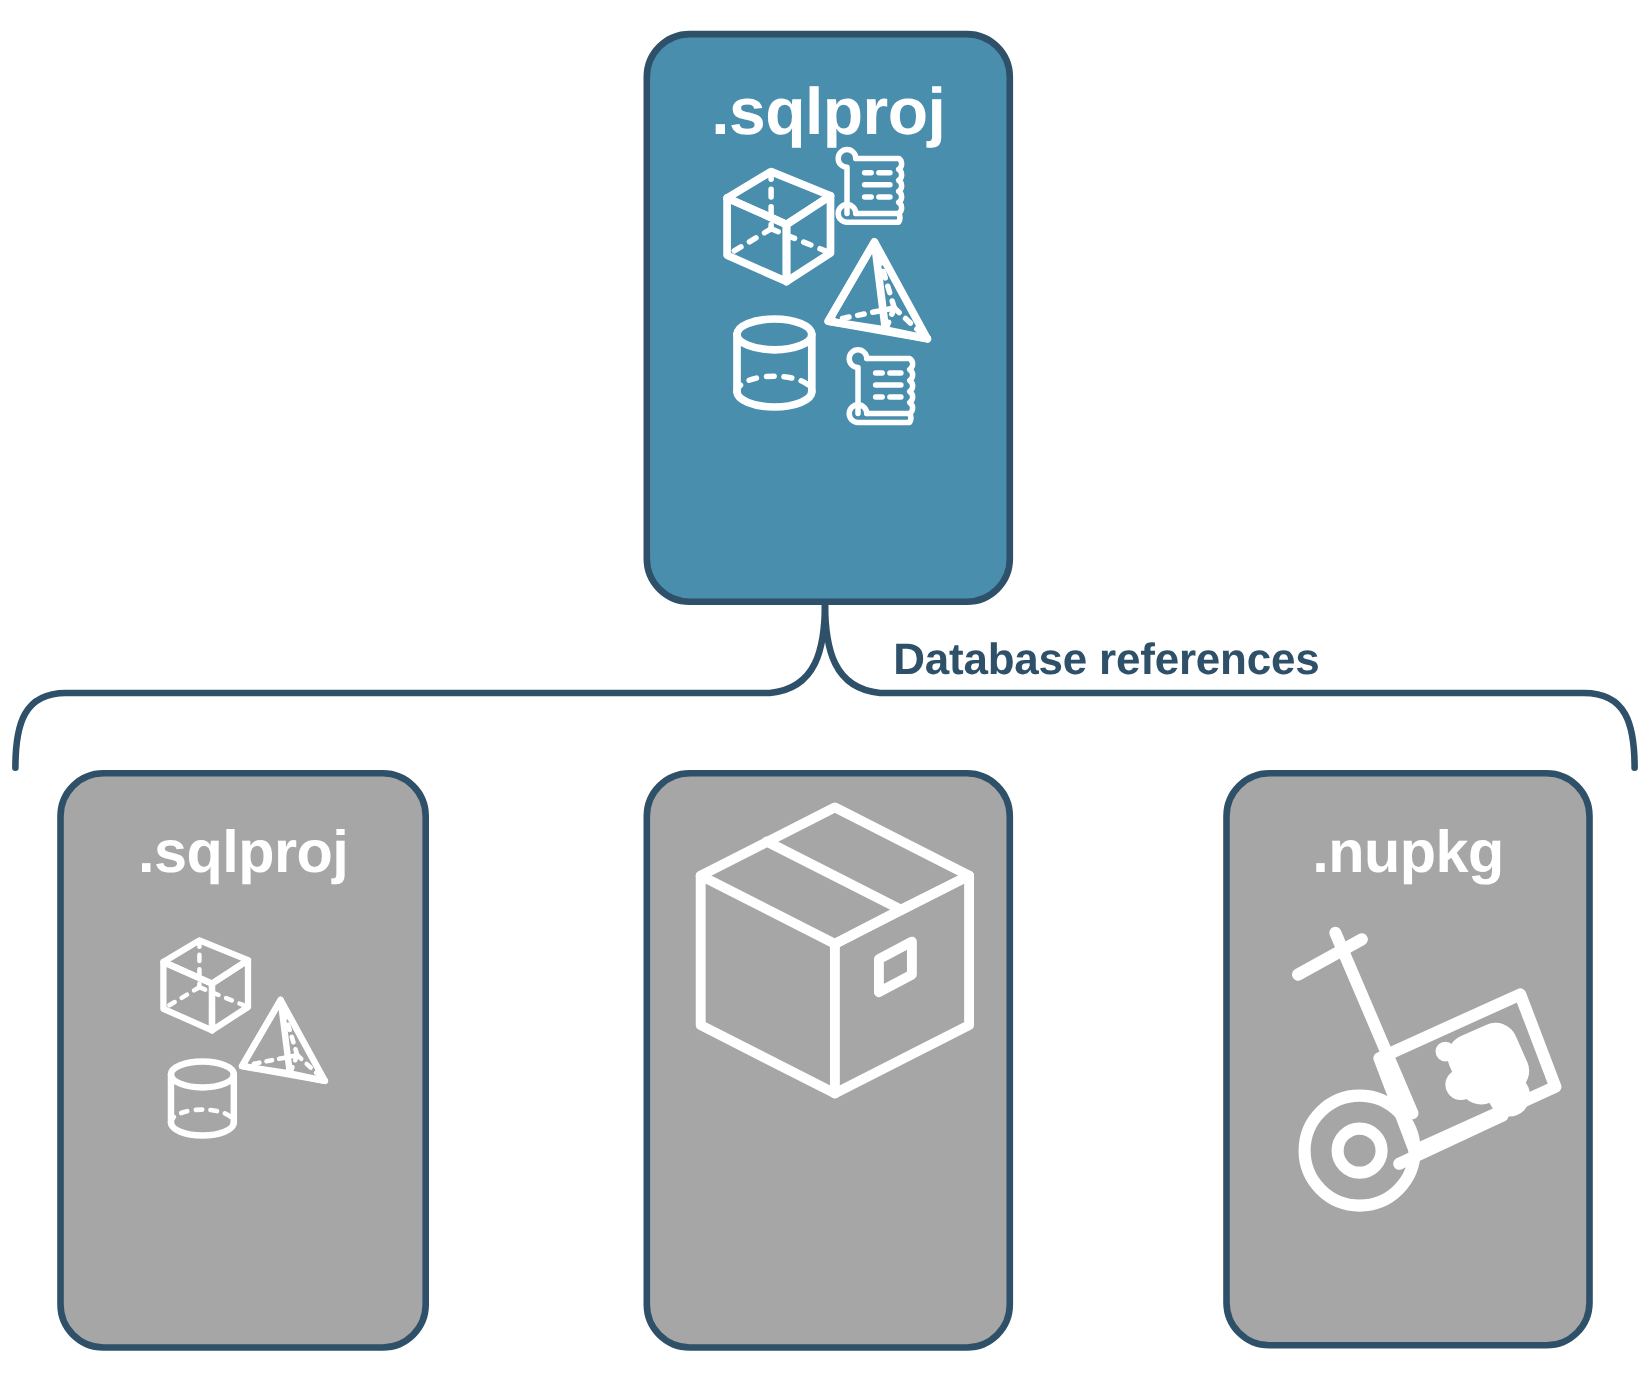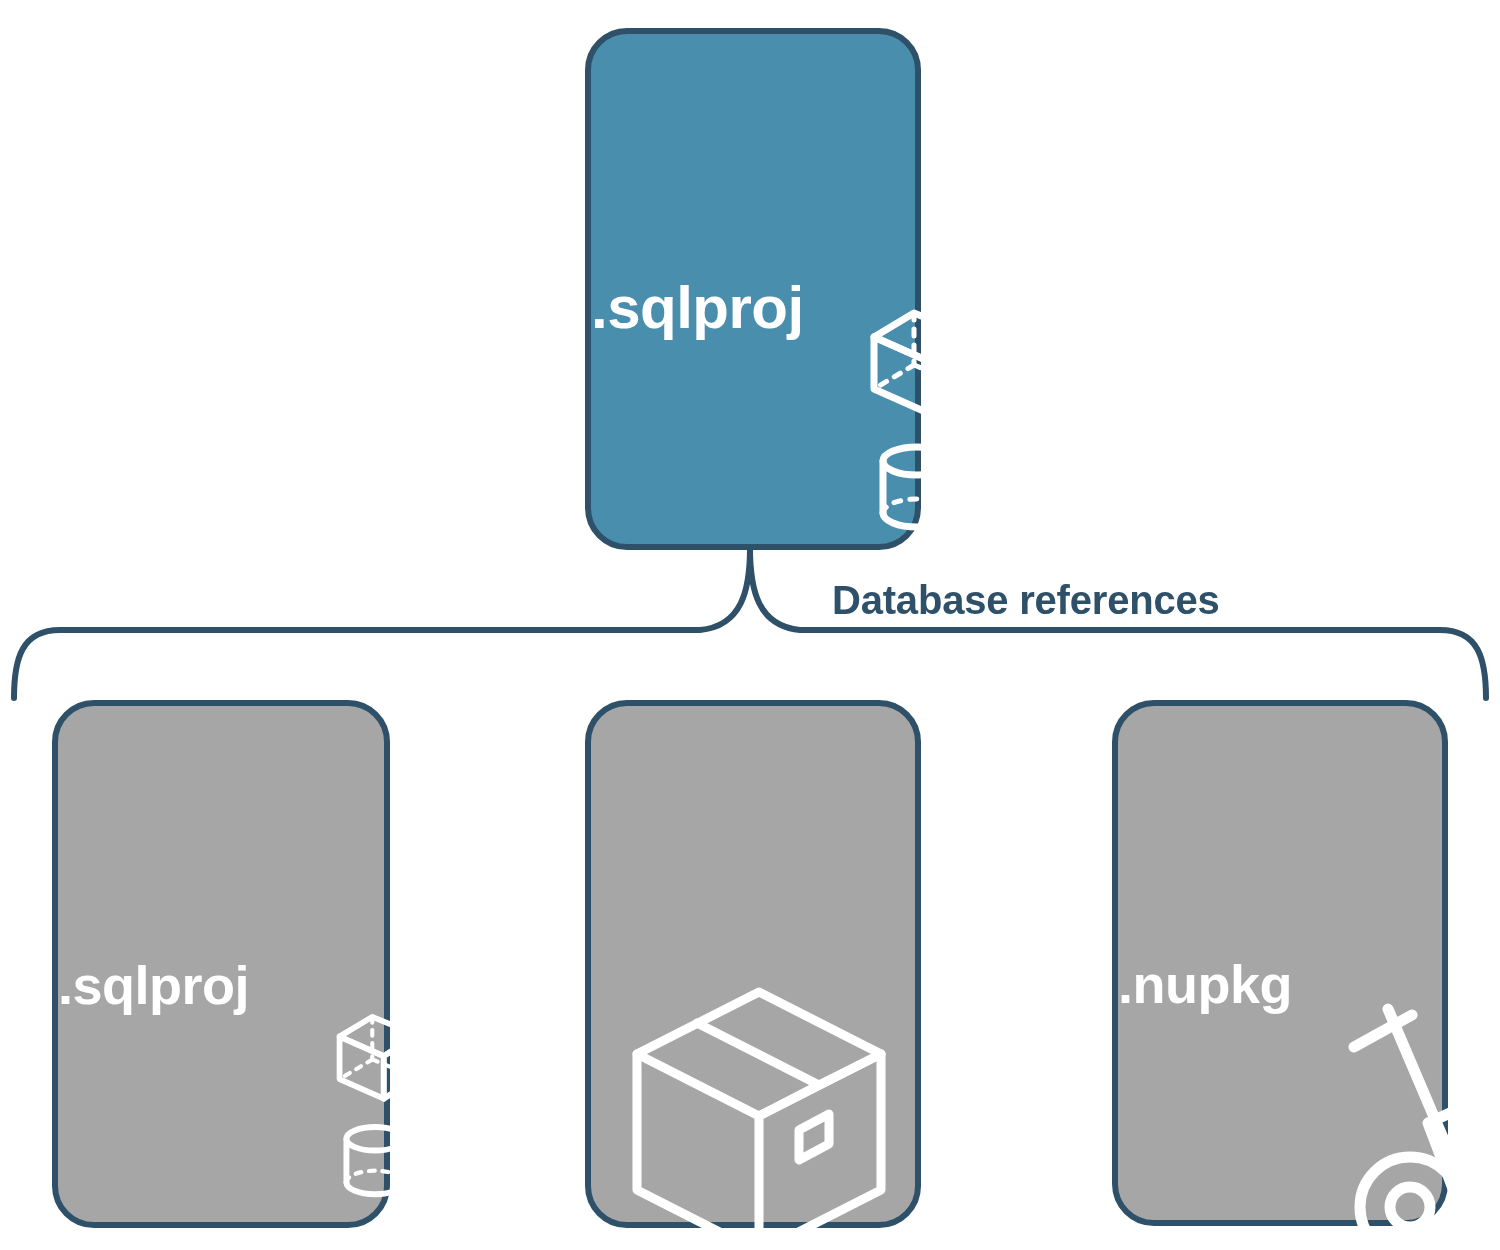--- a/index.html
+++ b/index.html
@@ -19,21 +19,21 @@
     overflow: hidden;
   }
 
   
   .card {
     position: absolute;
     box-sizing: border-box;
     border: 6px solid #2E5068;
     border-radius: 42px;
     display: flex;
-    flex-direction: row;
+    flex-direction: column;
     align-items: center;
   }
   .card.blue  { background: #4A8EAE; }
   .card.gray  { background: #A6A6A6; }
 
   .card-title {
     color: #ffffff;
     font-weight: bold;
     letter-spacing: -0.5px;
     line-height: 1;
@@ -75,21 +75,20 @@
     pointer-events: none;
   }
   #brace-label {
     position: absolute;
     left: 812px;  top: 578px;
     font-size: 40px;
     font-weight: bold;
     color: #2E5068;
     white-space: nowrap;
     letter-spacing: -0.2px;
-    margin-left: 20px;
   }
 </style>
 </head>
 <body>
 
 <div id="stage">
 
   <div class="card blue" id="card-root">
     <div class="card-title">.sqlproj</div>
     <div class="art">

